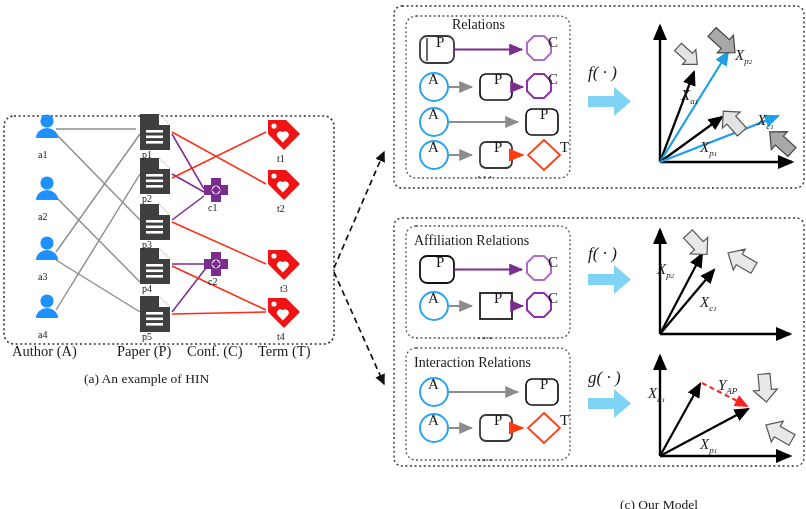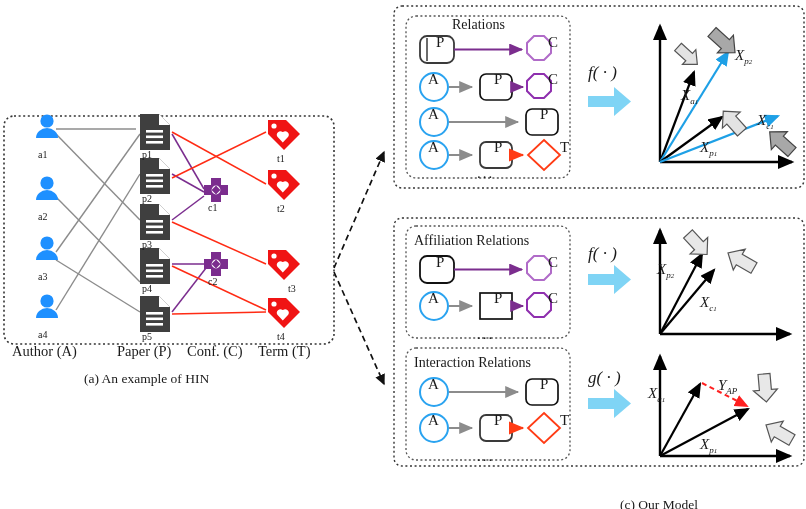--- a/index.html
+++ b/index.html
@@ -152,21 +152,21 @@
 <span class="lbl nodelbl" style="left:142px;top:194px">p2</span>
 <span class="lbl nodelbl" style="left:142px;top:240px">p3</span>
 <span class="lbl nodelbl" style="left:142px;top:284px">p4</span>
 <span class="lbl nodelbl" style="left:142px;top:332px">p5</span>
 
 <span class="lbl nodelbl" style="left:208px;top:203px">c1</span>
 <span class="lbl nodelbl" style="left:208px;top:277px">c2</span>
 
 <span class="lbl nodelbl" style="left:277px;top:154px">t1</span>
 <span class="lbl nodelbl" style="left:277px;top:204px">t2</span>
-<span class="lbl nodelbl" style="left:288px;top:284px">t3</span>
+<span class="lbl nodelbl" style="left:280px;top:284px">t3</span>
 <span class="lbl nodelbl" style="left:277px;top:332px">t4</span>
 
 <span class="lbl collbl" style="left:12px;top:344px">Author (A)</span>
 <span class="lbl collbl" style="left:117px;top:344px">Paper (P)</span>
 <span class="lbl collbl" style="left:187px;top:344px">Conf. (C)</span>
 <span class="lbl collbl" style="left:258px;top:344px">Term (T)</span>
 
 <span class="lbl cap" style="left:84px;top:372px">(a)  An example of HIN</span>
 
 <svg class="abs" style="left:328px;top:140px" width="82" height="260">

